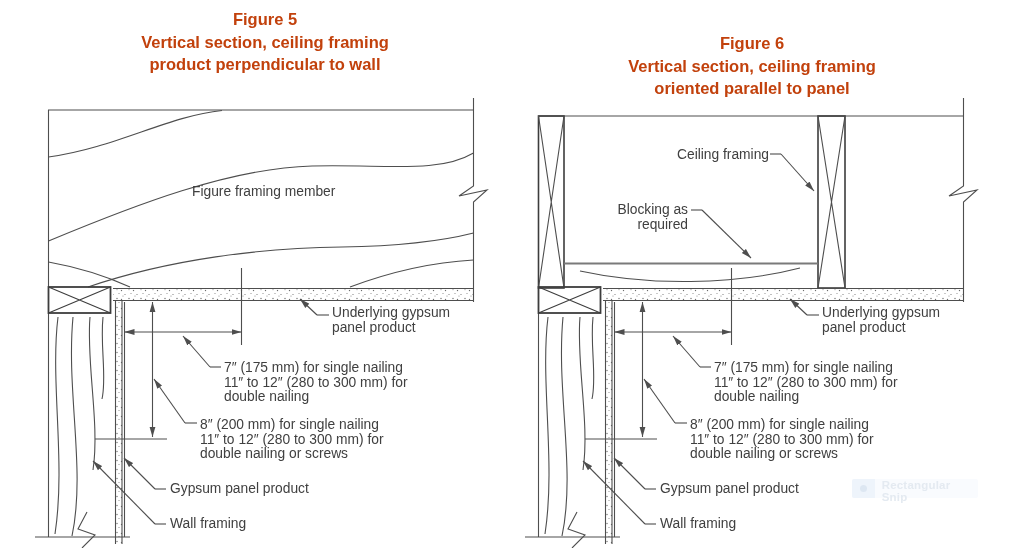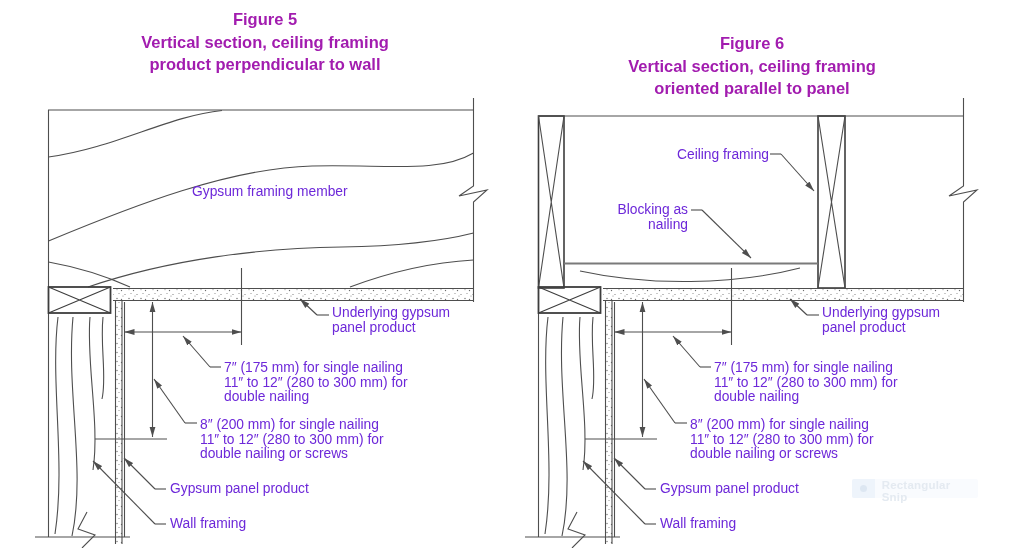--- a/index.html
+++ b/index.html
@@ -1,21 +1,21 @@
 <!DOCTYPE html>
 <html><head>
 <meta charset="utf-8">
 <style>
   html,body{margin:0;padding:0;background:#ffffff;}
   .stage{position:relative;width:1024px;height:548px;background:#ffffff;overflow:hidden;
          font-family:"Liberation Sans",sans-serif;}
   .art{position:absolute;left:0;top:0;}
   .fig-title{position:absolute;width:354px;text-align:center;font-weight:bold;
-             font-size:16.5px;line-height:22.5px;color:#a21caf;}
-  .lbl{position:absolute;font-size:13.8px;line-height:14.5px;color:#6d28d9;white-space:nowrap;}
+             font-size:16.5px;line-height:22.5px;color:#c2410c;}
+  .lbl{position:absolute;font-size:13.8px;line-height:14.5px;color:#404040;white-space:nowrap;}
   .lbl.right{text-align:right;}
   .snip{position:absolute;left:852px;top:479px;width:126px;height:19px;background:#f9fbfe;
         border-radius:2px;display:flex;align-items:flex-start;}
   .snip .ic{width:23px;height:19px;background:#eef4fb;border-radius:2px 0 0 2px;
             display:flex;align-items:center;justify-content:center;}
   .snip .ic b{width:7px;height:7px;border-radius:50%;background:#dde7f2;}
   .snip .tx{color:#e4eaf1;font-size:11.5px;font-weight:bold;padding-left:7px;letter-spacing:.2px;}
 </style>
 </head>
 <body>
@@ -117,21 +117,21 @@
       </g>
       <use href="#corner" x="490" y="0"></use>
     </g>
   </svg>
 
   <div class="fig-title" style="left:88px;top:8px;">
     <div>Figure 5</div>
     <div>Vertical section, ceiling framing</div>
     <div>product perpendicular to wall</div>
   </div>
-  <div class="lbl" style="left:192px;top:185px;">Gypsum framing member</div>
+  <div class="lbl" style="left:192px;top:185px;">Figure framing member</div>
   <div class="lbl" style="left:332px;top:306px;">
     <div>Underlying gypsum</div>
     <div>panel product</div>
   </div>
   <div class="lbl" style="left:224px;top:361px;">
     <div>7″ (175 mm) for single nailing</div>
     <div>11″ to 12″ (280 to 300 mm) for</div>
     <div>double nailing</div>
   </div>
   <div class="lbl" style="left:200px;top:418px;">
@@ -143,21 +143,21 @@
   <div class="lbl" style="left:170px;top:517px;">Wall framing</div>
 
   <div class="fig-title" style="left:575px;top:8px;margin-top:24px;">
     <div>Figure 6</div>
     <div>Vertical section, ceiling framing</div>
     <div>oriented parallel to panel</div>
   </div>
   <div class="lbl" style="left:677px;top:148px;">Ceiling framing</div>
   <div class="lbl right" style="left:588px;top:203px;width:100px;">
     <div>Blocking as</div>
-    <div>nailing</div>
+    <div>required</div>
   </div>
   <div class="lbl" style="left:822px;top:306px;">
     <div>Underlying gypsum</div>
     <div>panel product</div>
   </div>
   <div class="lbl" style="left:714px;top:361px;">
     <div>7″ (175 mm) for single nailing</div>
     <div>11″ to 12″ (280 to 300 mm) for</div>
     <div>double nailing</div>
   </div>

